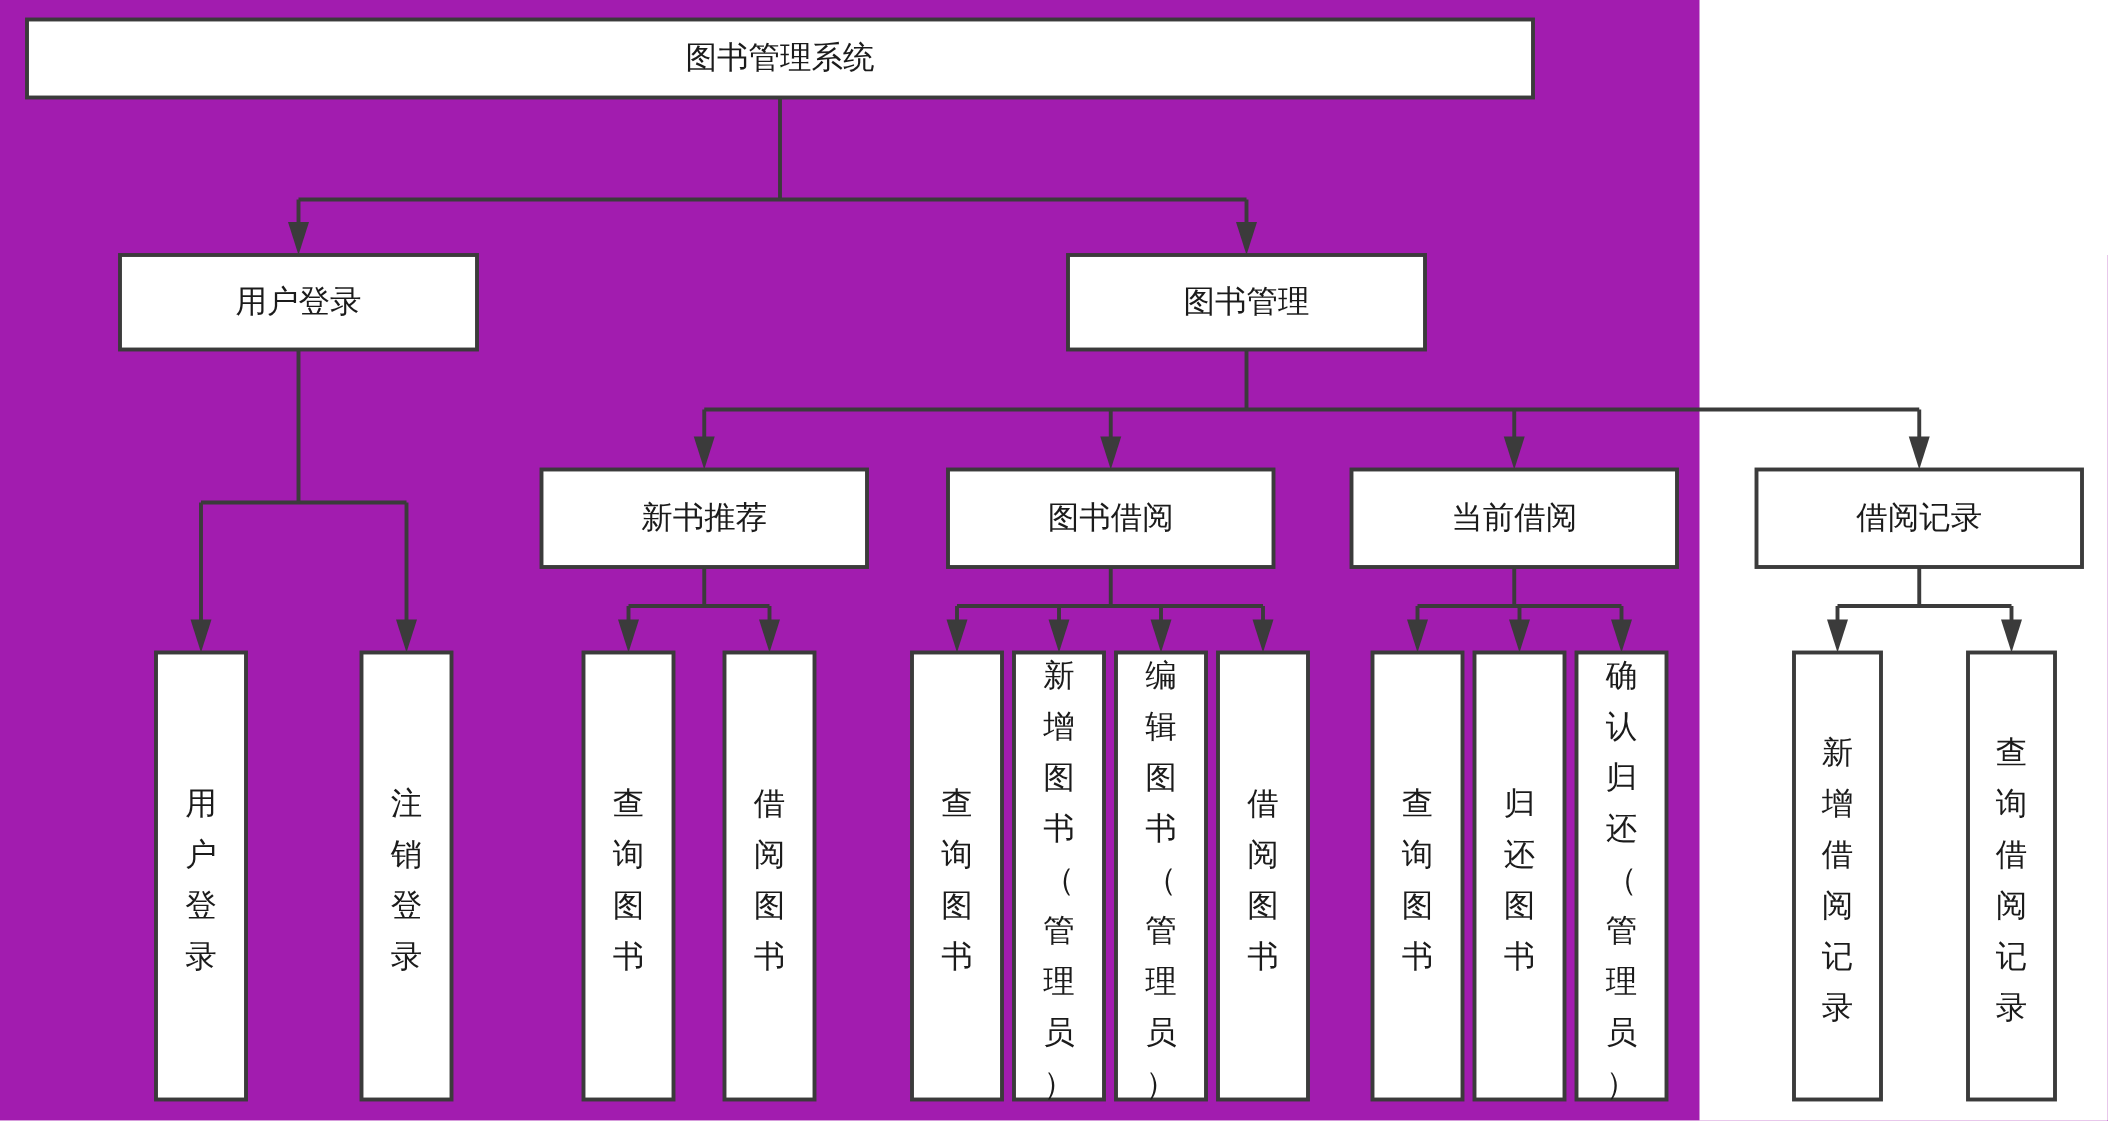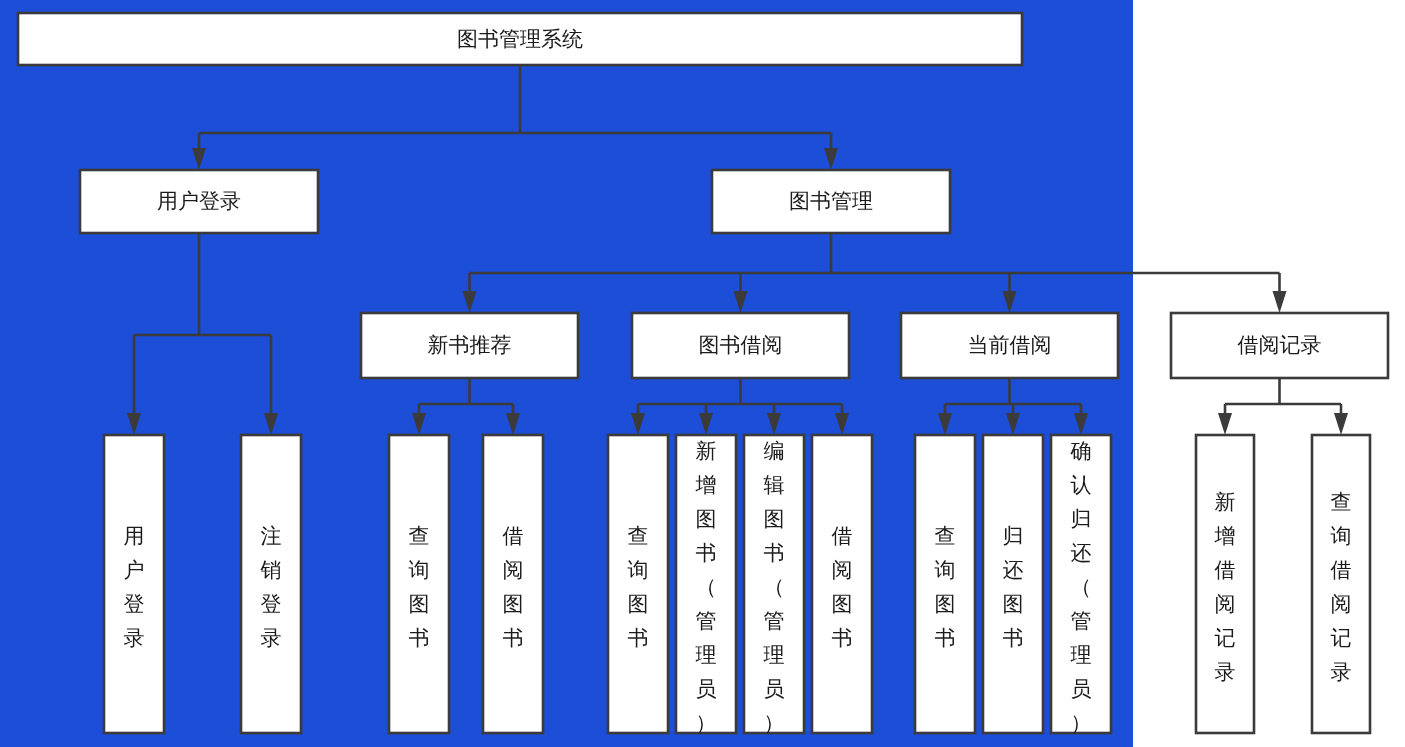--- a/index.html
+++ b/index.html
@@ -11,21 +11,21 @@
   body {
     width: 1405px;
     height: 747px;
     font-family: "Liberation Sans", "DejaVu Sans", sans-serif;
     overflow: hidden;
   }
   #diagram-root {
     position: relative;
     width: 1133px;
     height: 747px;
-    background: #1d4ed8;
+    background: #a21caf;
   }
   svg#tree-svg {
     position: absolute;
     left: 0;
     top: 0;
     width: 1405px;
     height: 747px;
     display: block;
   }
   .node-box {

